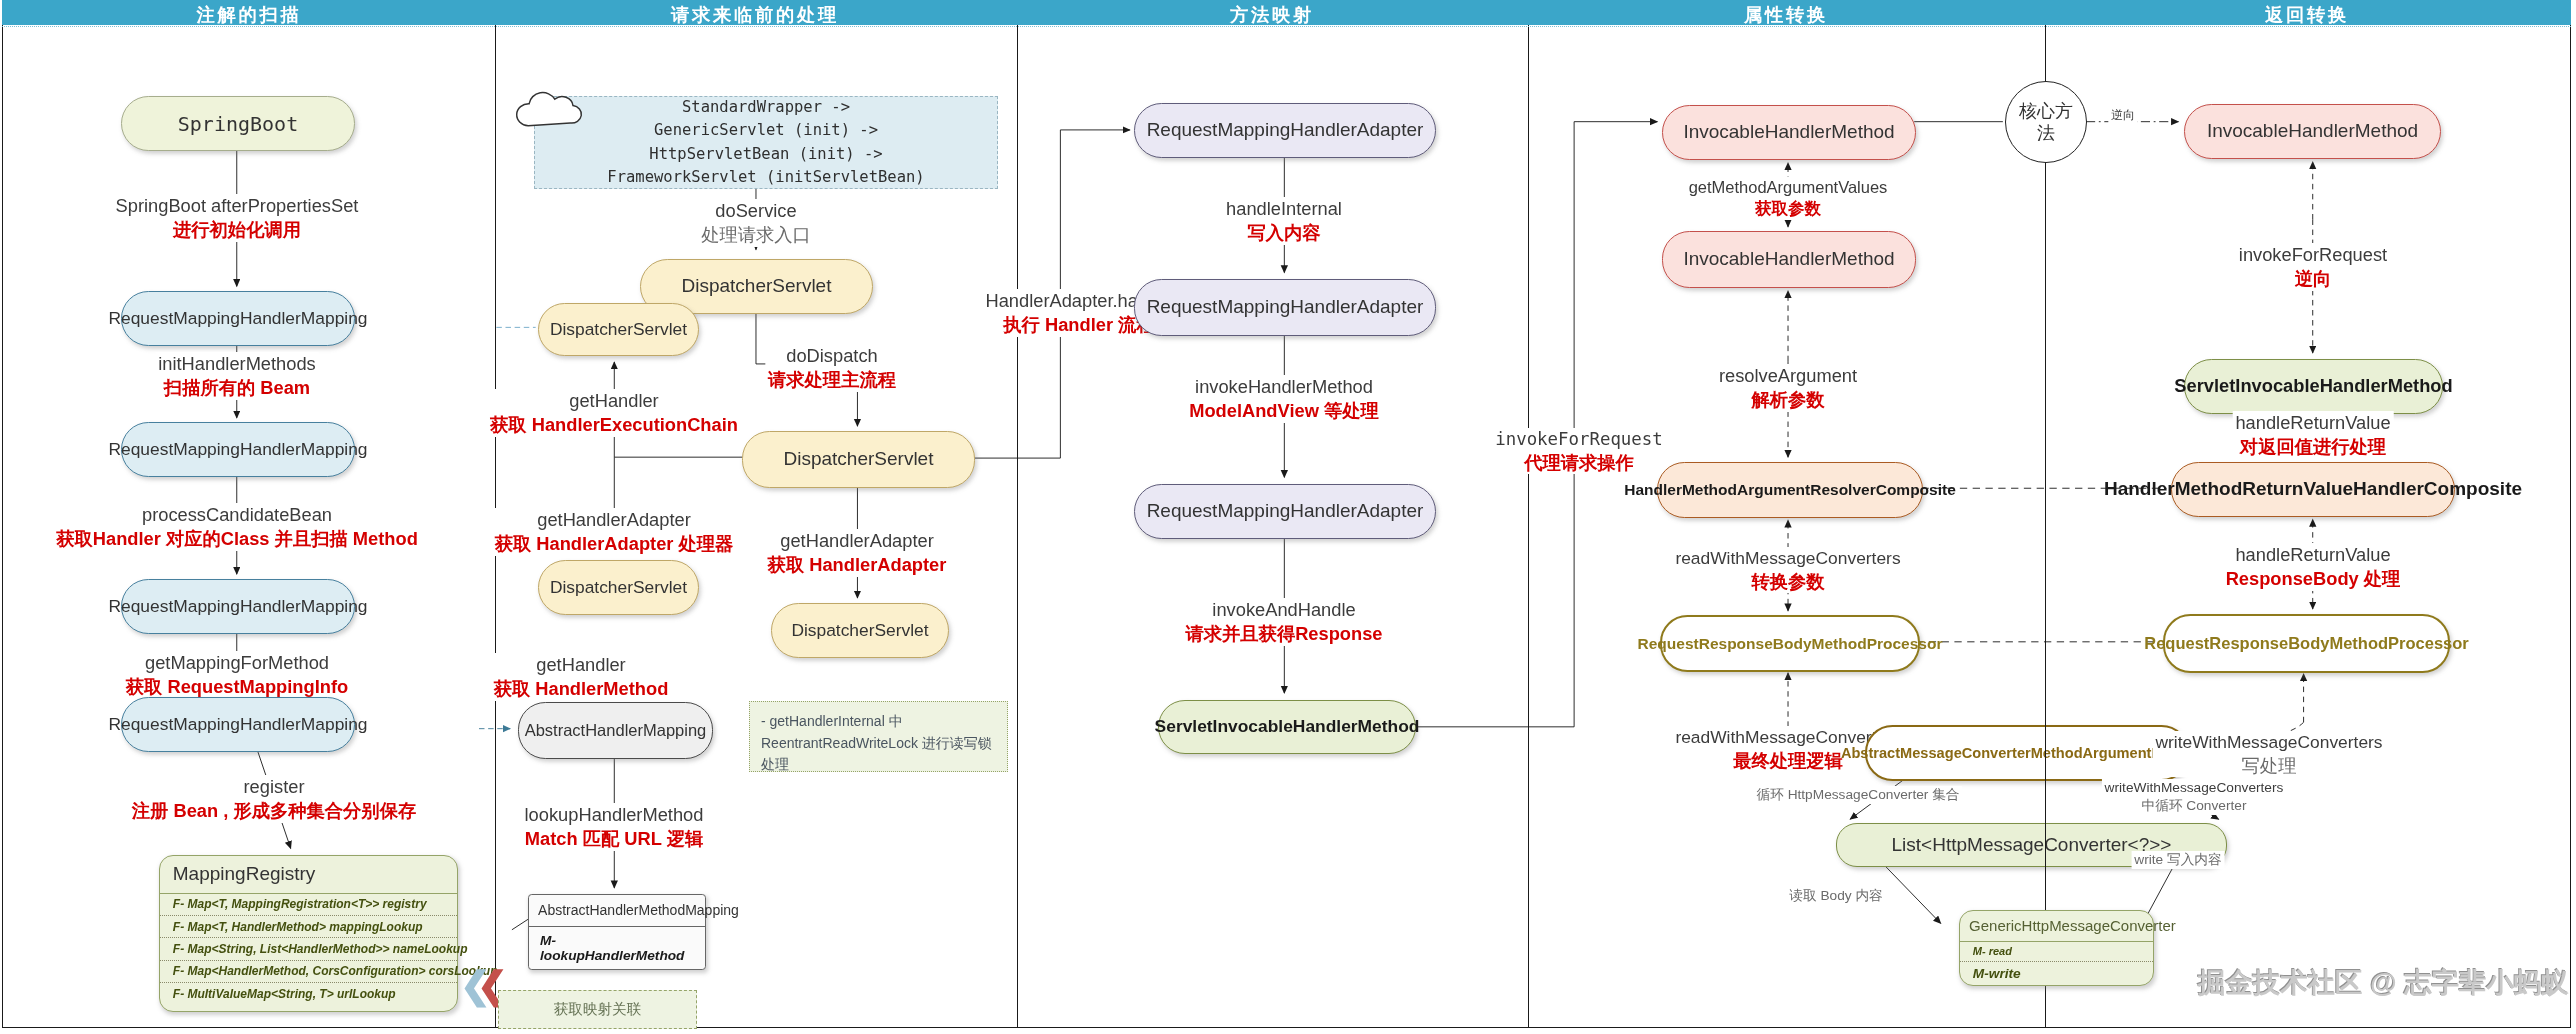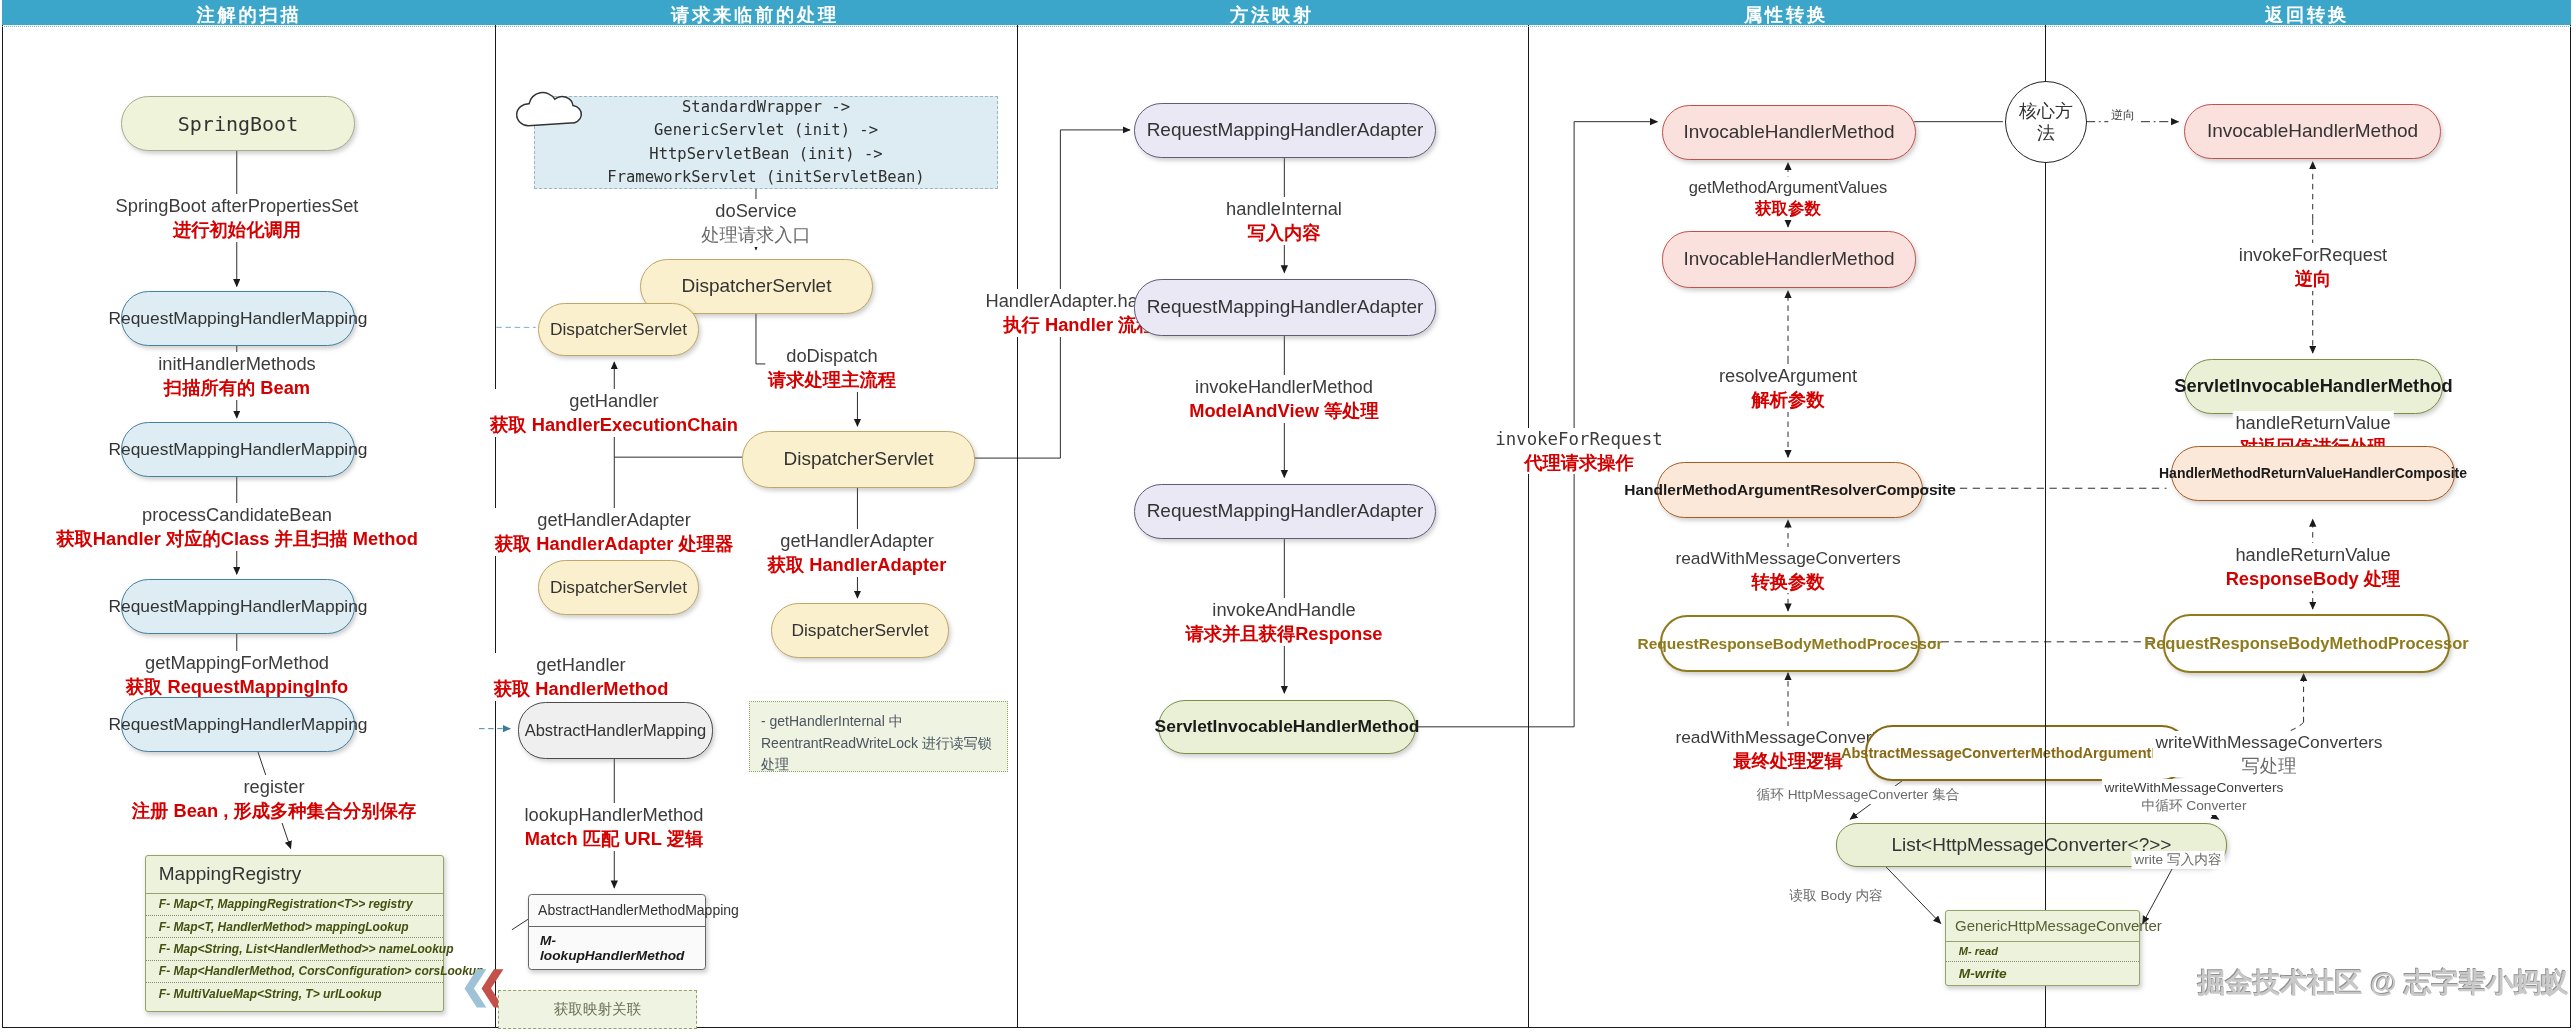--- a/index.html
+++ b/index.html
@@ -31,22 +31,22 @@
   .mono{font-family:"DejaVu Sans Mono",monospace;}
 
   .lbl{position:absolute;transform:translateX(-50%);text-align:center;z-index:2;line-height:1.3;}
   .lbl div{white-space:nowrap;background:#fff;padding:0 2.7px;}
   .l1{font-size:18.3px;color:#3c3c3c;}
   .l2{font-size:18.3px;color:#d40000;font-weight:bold;}
   .g{color:#6a6a6a !important;font-weight:normal !important;}
   .sm{font-size:13.7px !important;}
   .tiny{font-size:12px !important;}
 
-  .cls{position:absolute;background:#edf2dc;border:1.4px solid #95a468;border-radius:3px;z-index:2;
-       box-shadow:1.8px 2.7px 4.6px rgba(120,120,120,.35);}
+  .cls{position:absolute;background:#edf2dc;border:1.4px solid #95a468;border-radius:14px;z-index:2;
+       box-shadow:1.8px 2.7px 4.6px rgba(120,120,120,.35);margin-left:14px;}
   .cls .hd{font-size:19px;color:#333;padding:7.3px 12.8px;border-bottom:1.4px solid #95a468;}
   .cls .fld{font-size:12px;font-style:italic;font-weight:600;color:#44500f;padding:3.7px 12.8px;
             border-bottom:0.9px dotted #8a8a6a;white-space:nowrap;}
   .cls .fld:last-child{border-bottom:none;}
   .cls2{position:absolute;background:#fafafa;border:1.8px solid #666;border-radius:3.7px;z-index:2;
         box-shadow:1.8px 2.7px 4.6px rgba(120,120,120,.35);}
   .cls2 .hd{font-size:14px;color:#333;padding:7.3px 9.1px;border-bottom:1.8px solid #666;}
   .cls2 .fld{font-size:13.7px;font-style:italic;font-weight:bold;color:#1a1a1a;padding:6.4px 11px;}
   .note-blue{position:absolute;background:#ddecf2;border:1.4px dashed #9ab6c2;z-index:2;
              font-family:"DejaVu Sans Mono",monospace;font-size:15.5px;color:#2f2f2f;
@@ -304,21 +304,21 @@
   <div class="box b-pnk" style="left:2184px;top:104px;width:255px;height:53px;font-size:19px">InvocableHandlerMethod</div>
   <div class="lbl" style="left:2313px;top:243px">
     <div class="l1">invokeForRequest</div>
     <div class="l2">逆向</div>
   </div>
   <div class="box b-sgr bold" style="left:2184px;top:359px;width:257px;height:53px;font-size:18.3px">ServletInvocableHandlerMethod</div>
   <div class="lbl" style="left:2313px;top:411px">
     <div class="l1">handleReturnValue</div>
     <div class="l2">对返回值进行处理</div>
   </div>
-  <div class="box b-pch" style="left:2171px;top:446px;width:282px;height:53px;font-size:14px">HandlerMethodReturnValueHandlerComposite</div>
+  <div class="box b-pch" style="left:2171px;top:462px;width:282px;height:53px;font-size:19px">HandlerMethodReturnValueHandlerComposite</div>
   <div class="lbl" style="left:2313px;top:543px">
     <div class="l1">handleReturnValue</div>
     <div class="l2">ResponseBody 处理</div>
   </div>
   <div class="box b-olv" style="left:2163px;top:614px;width:283px;height:55px;font-size:16.5px">RequestResponseBodyMethodProcessor</div>
   <div class="lbl" style="left:2269px;top:731px">
     <div class="l1" style="font-size:17.4px">writeWithMessageConverters</div>
     <div class="l1 g">写处理</div>
   </div>
 

